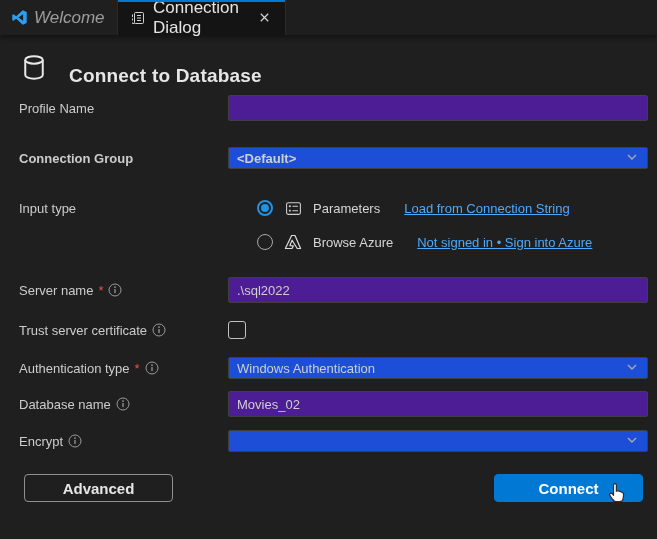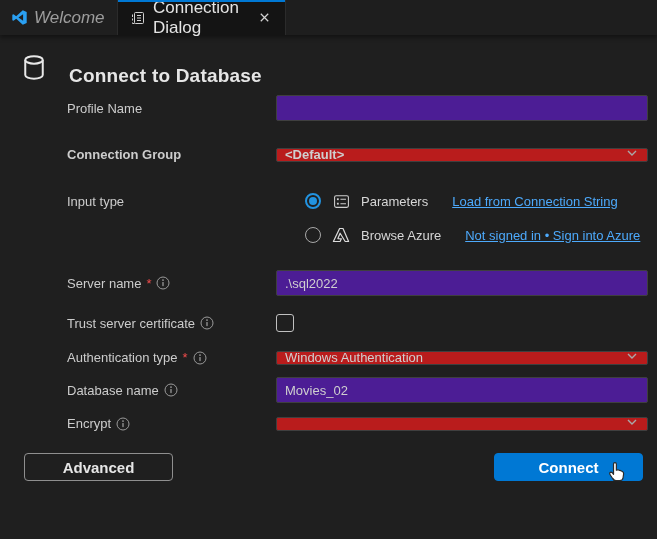--- a/index.html
+++ b/index.html
@@ -18,31 +18,31 @@
   .tab.active::before { content:""; position:absolute; top:0; left:0; right:0; height:2px; background:#0078d4; }
   .tab-icon { display:flex; align-items:center; }
   .tab-close { margin-left:auto; display:flex; align-items:center; padding:2px; border-radius:3px; }
 
   
   .content { padding:0 9px 0 19px; position:relative; }
   .page-header { display:flex; align-items:flex-end; gap:20px; padding:16px 0 8px 0; height:60px; }
   .page-header h1 { font-size:19px; font-weight:bold; color:#e6e6e6; letter-spacing:.2px; }
 
   
-  .row { display:flex; align-items:center;margin-left:48px; }
+  .row { display:flex; align-items:center; }
   .label-cell { width:209px; flex:0 0 209px; display:flex; align-items:center; gap:5px;
     font-size:13px; color:#cccccc; }
   .field-cell { flex:1; display:flex; align-items:center; }
   .required { color:#f14c4c; font-size:13px; }
   .info-icon { display:flex; align-items:center; }
 
   .text-input { width:100%; height:26px; background:#4c1d95; border:1px solid #3f3f3f;
     border-radius:2px; color:#cfcfcf; font-size:13px; padding:0 8px;
     font-family:"Liberation Sans", sans-serif; outline:none; }
-  .select { width:100%; height:14px; background:#b91c1c; border:1px solid #3f3f3f;
+  .select { width:100%; height:22px; background:#1d4ed8; border:1px solid #3f3f3f;
     border-radius:2px; color:#cfcfcf; font-size:13px; padding:0 8px; display:flex;
     align-items:center; justify-content:space-between; cursor:pointer; }
 
   .row-profile   { margin-bottom:26px; }
   .row-group     { margin-bottom:28px;font-weight:bold; }
   .row-inputtype { margin-bottom:24px; align-items:flex-start;gap:29px; }
   .row-inputtype .label-cell { padding-top:4px; }
   .row-server    { margin-bottom:18px; }
   .row-trust     { margin-bottom:18px; }
   .row-auth      { margin-bottom:12px; }

